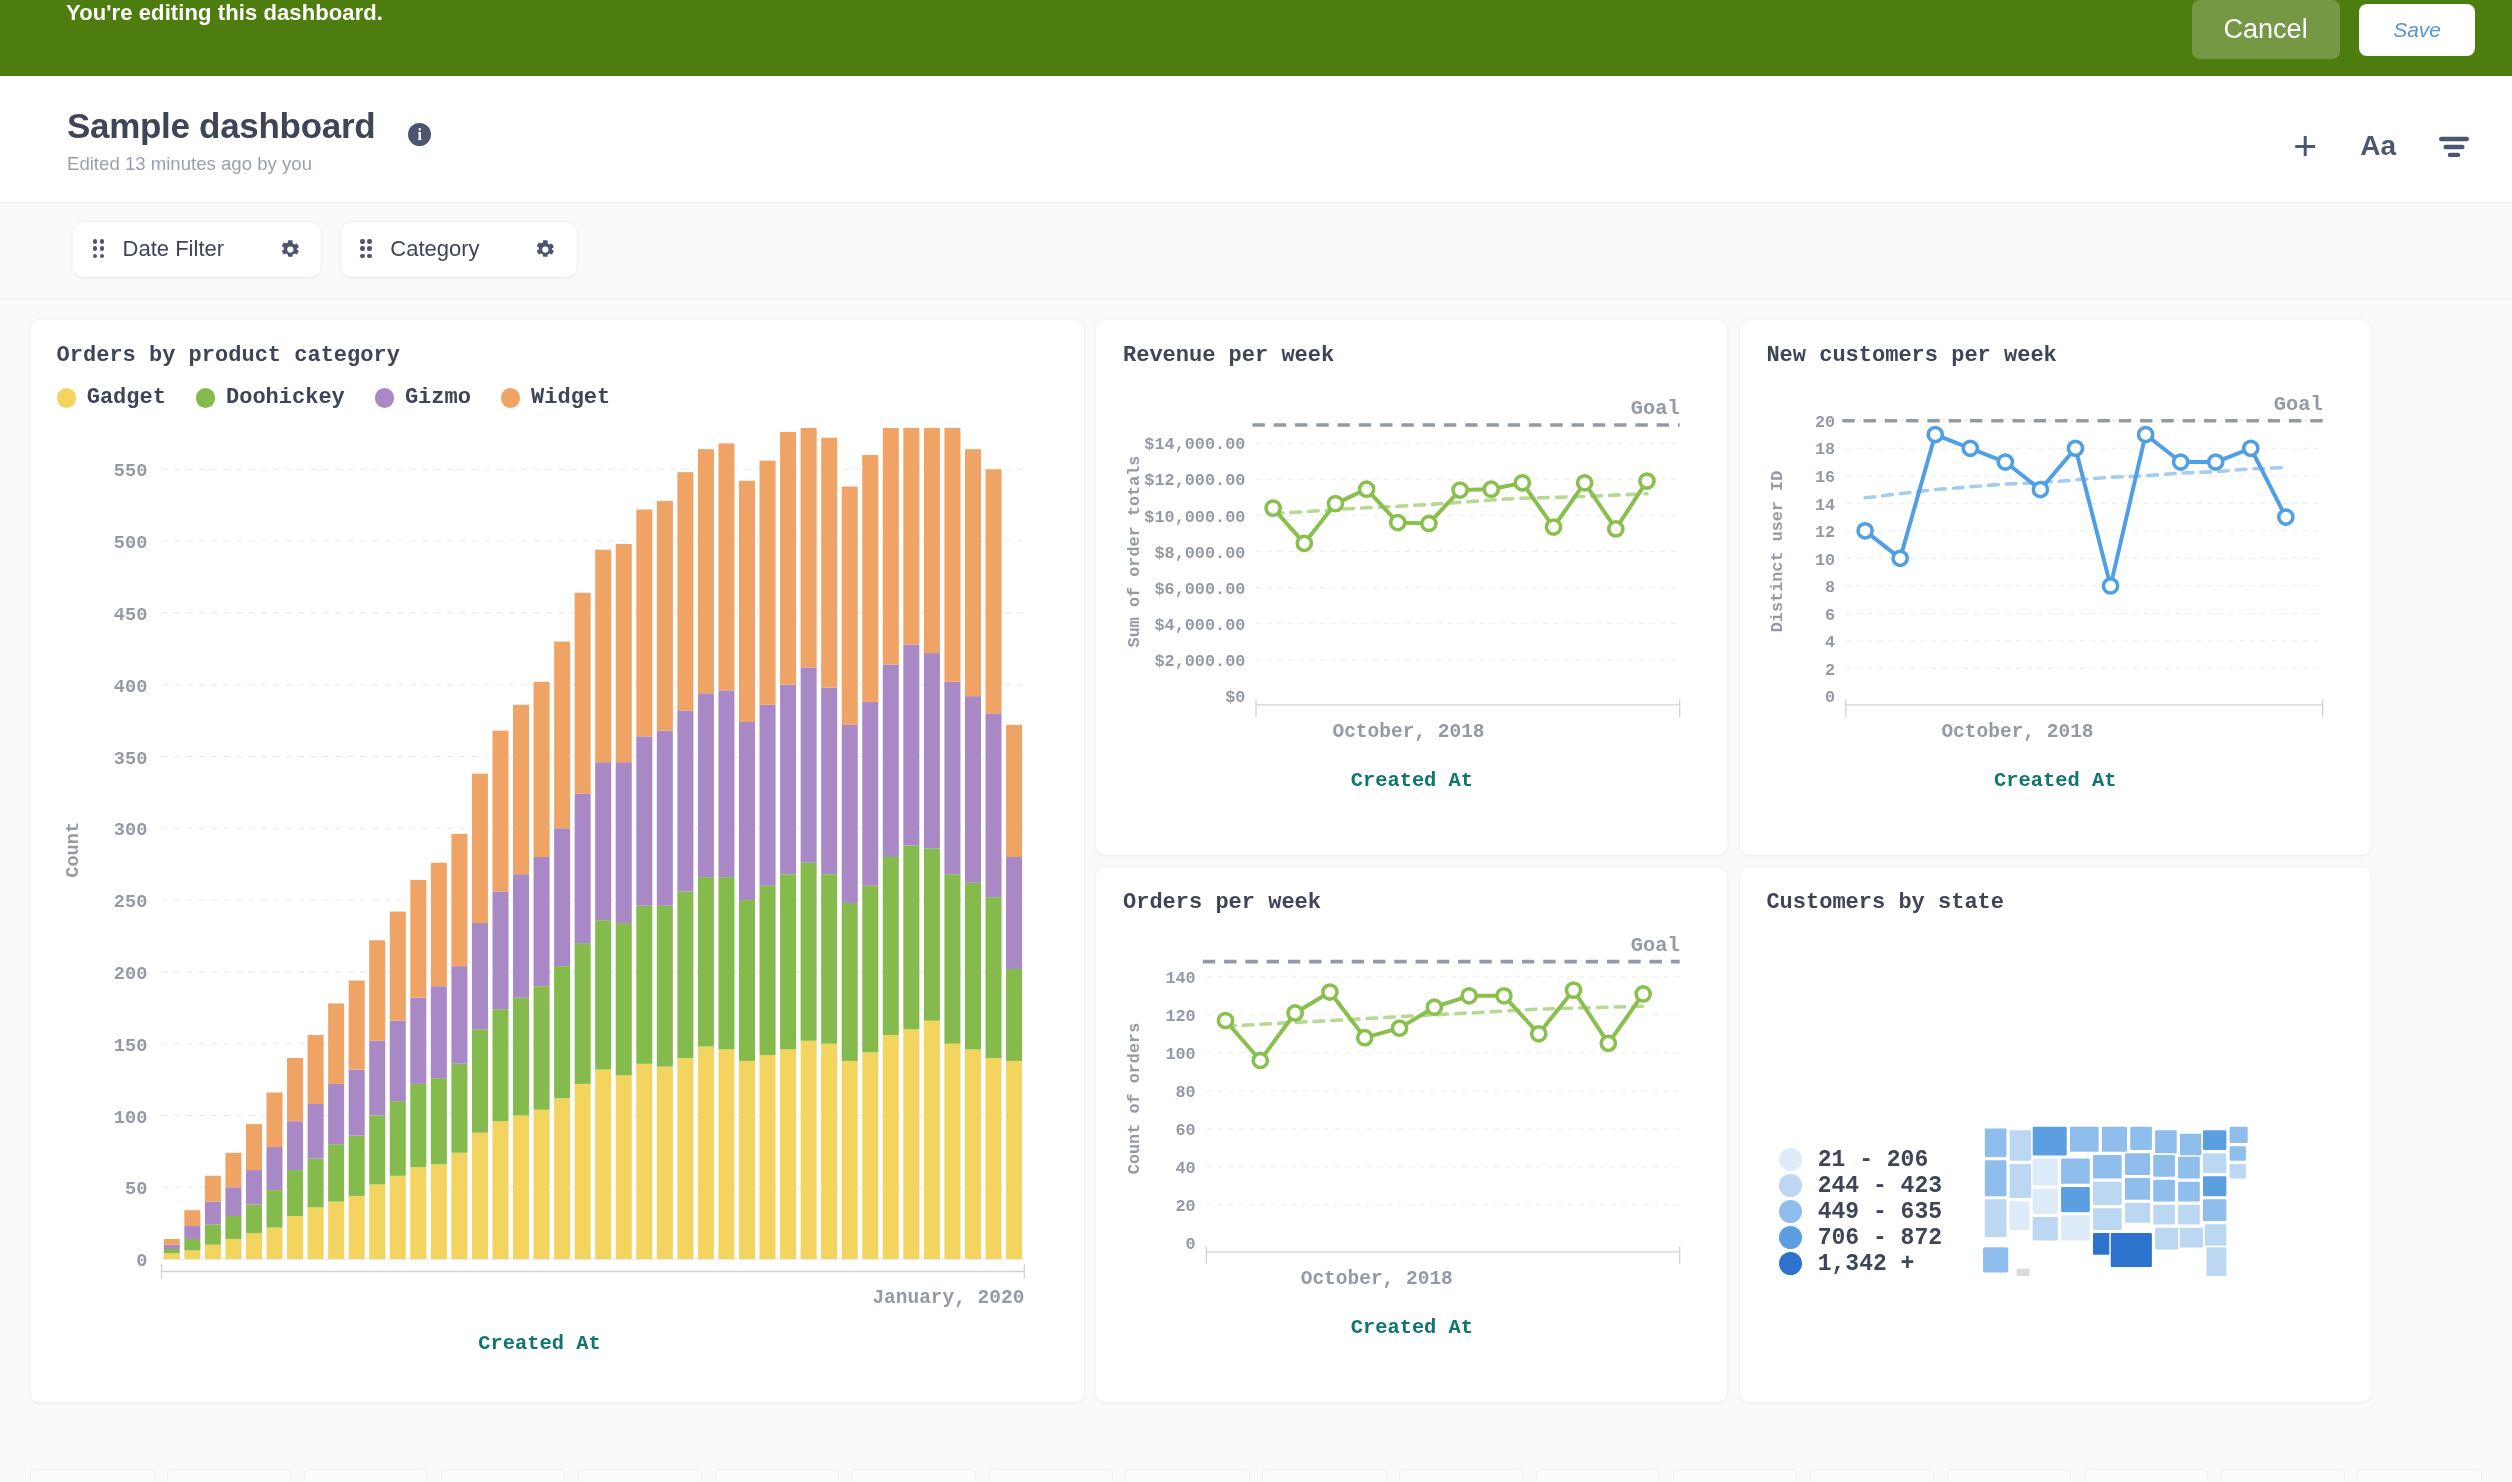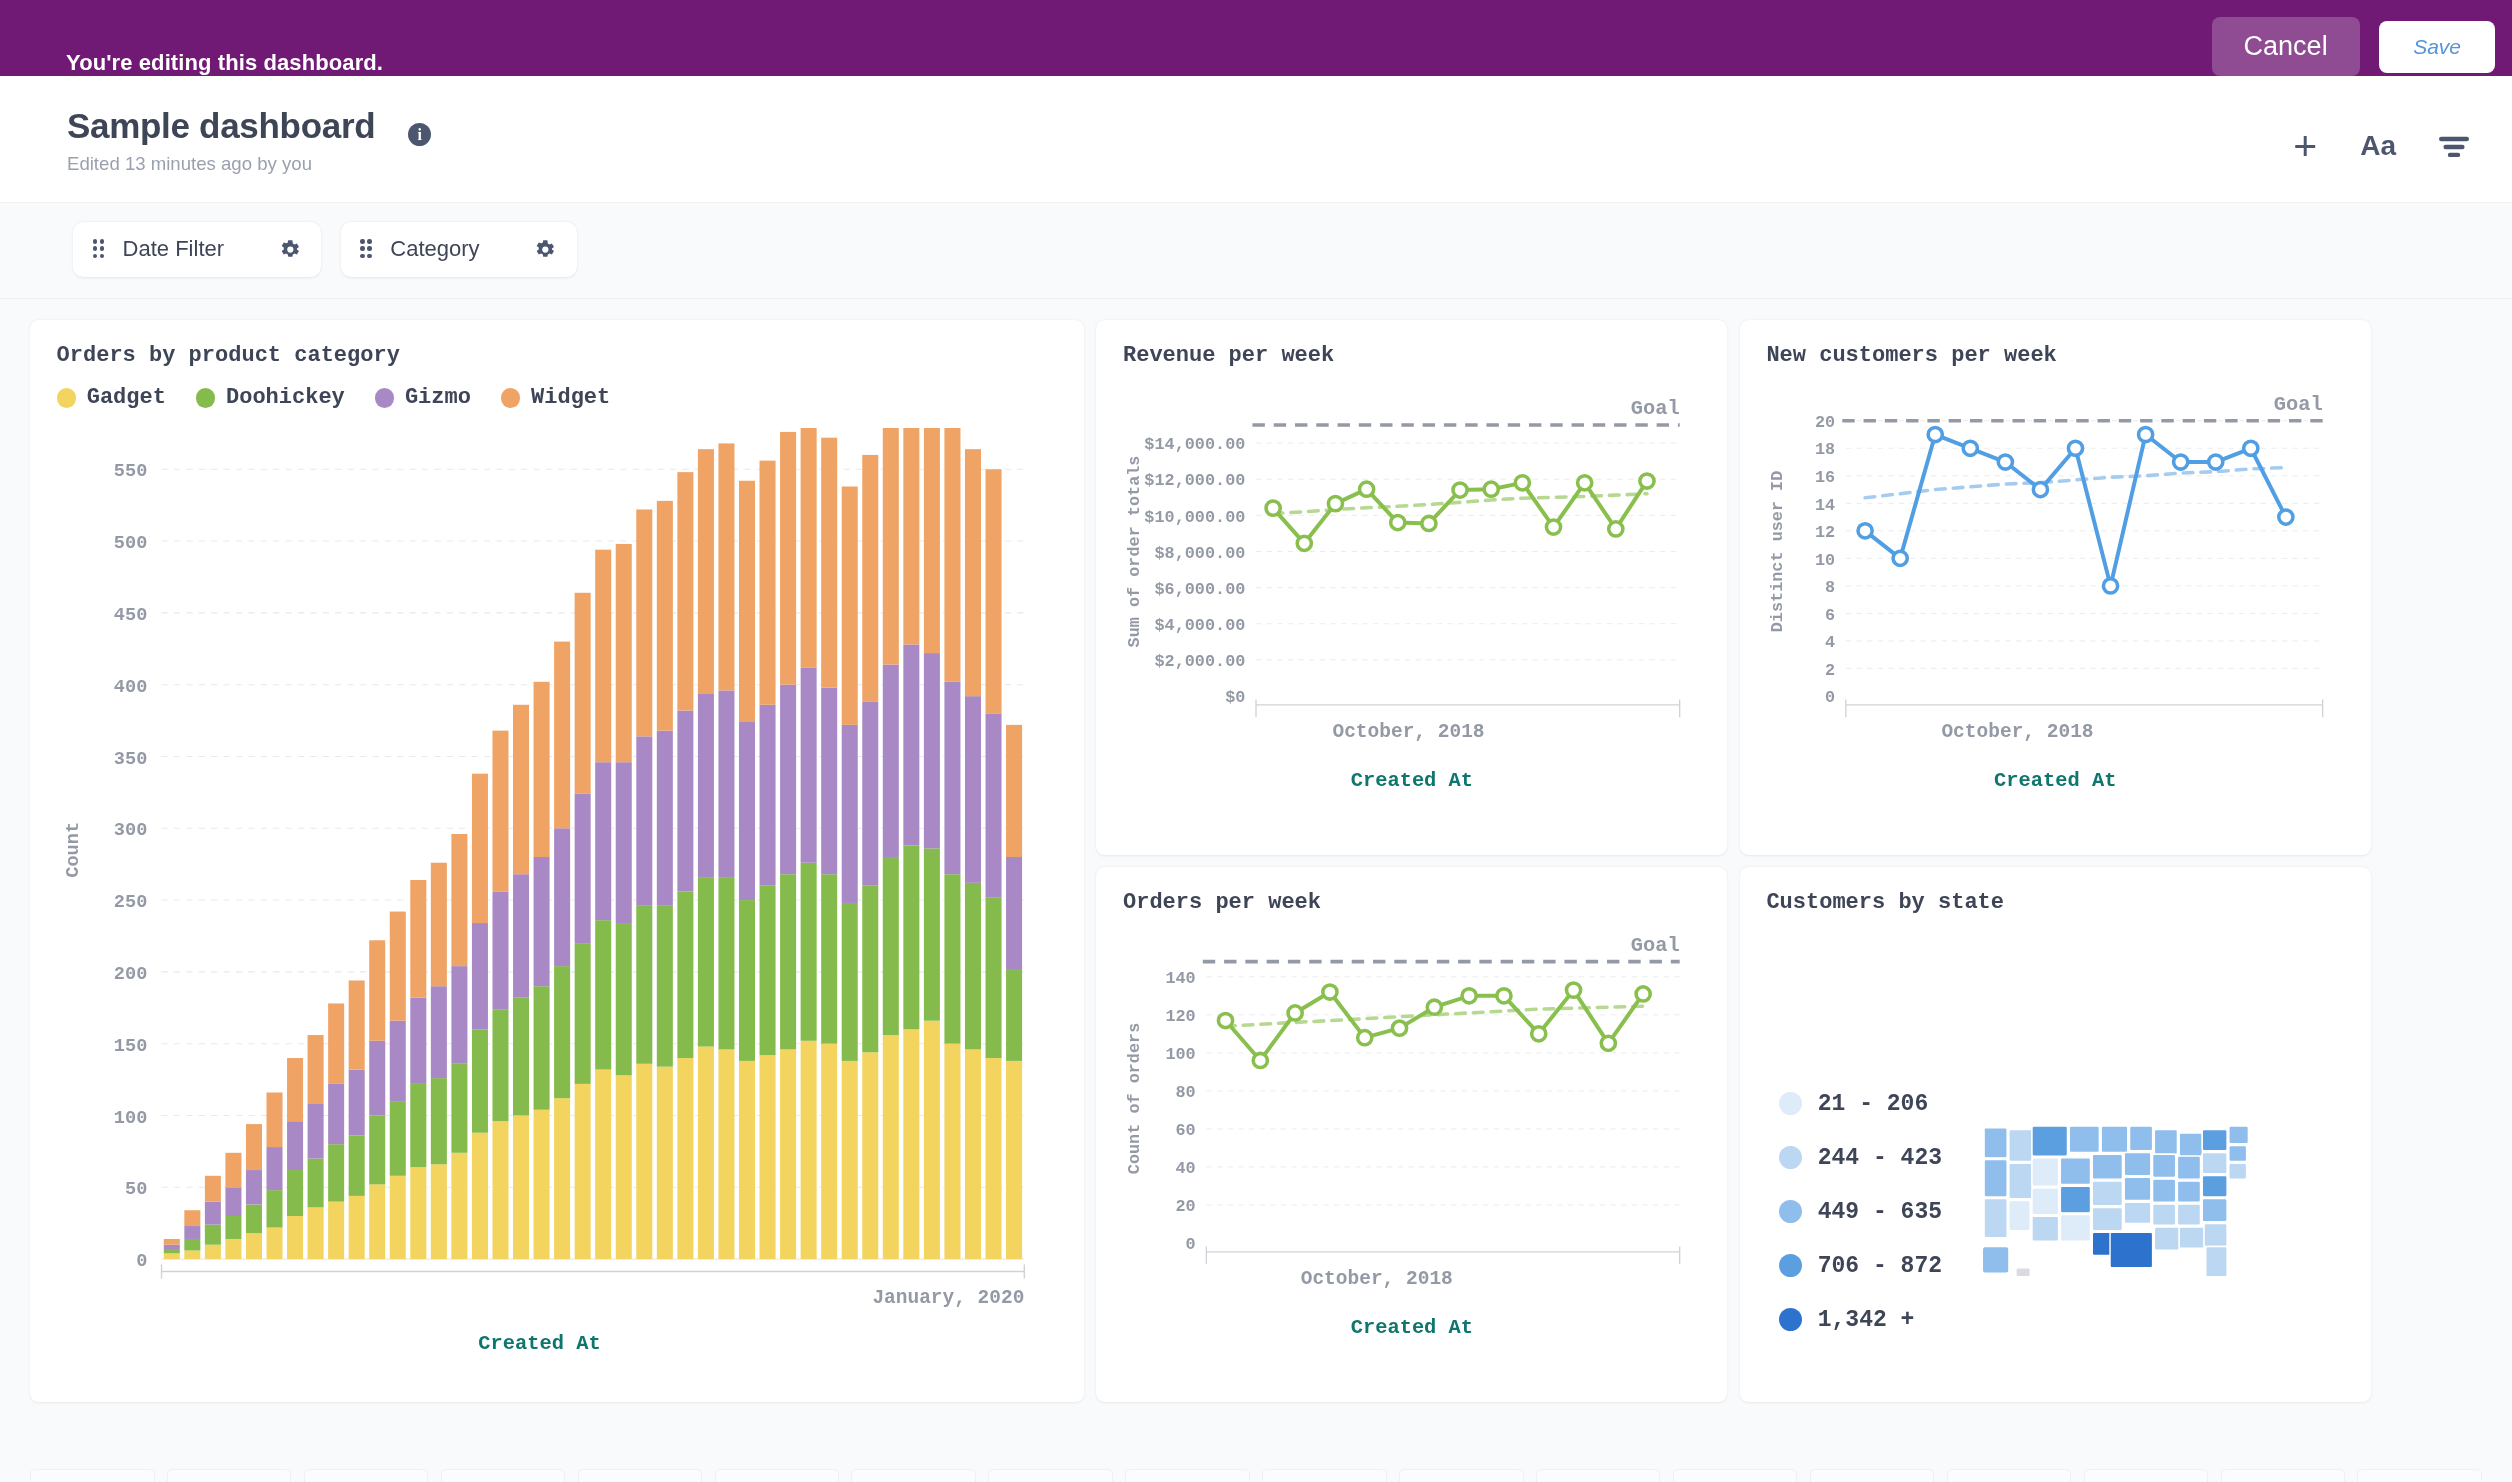--- a/index.html
+++ b/index.html
@@ -6,23 +6,23 @@
   html, body {
     width: 2512px; height: 1483px;
     font-family: "Liberation Sans", sans-serif;
     background: #ffffff;
     overflow: hidden;
   }
 
   
   .edit-banner {
     height: 76px;
-    background: #701a75;
-    display: flex; align-items: flex-end;
-    padding: 0 17px 0 66px;
+    background: #4d7c0f;
+    display: flex; align-items: flex-start;
+    padding: 0 37px 0 66px;
     position: relative;
   }
   .edit-banner-text {
     color: #ffffff;
     font-size: 22px;
     font-weight: bold;
     letter-spacing: 0.1px;
   }
   .banner-actions { margin-left: auto; display: flex; align-items: center; gap: 19.5px; }
   .btn-cancel {
@@ -129,21 +129,21 @@
   .tick-sm { font-size: 19px; fill: #949AA5; font-weight: bold; }
   .goal-label { font-size: 23px; fill: #949AA5; font-weight: bold; }
   .xlabel { font-size: 22px; fill: #949AA5; font-weight: bold; }
 
   
   .right-col { display: flex; flex-direction: column; gap: 12.4px; }
   .card-sm { width: 631px; height: 535px; }
 
   
   .map-row { display: flex; align-items: center; height: 461px; }
-  .map-legend { display: flex; flex-direction: column; gap: 28px; padding-left: 12.4px; padding-top: 133px; }
+  .map-legend { display: flex; flex-direction: column; gap: 0; padding-left: 12.4px; padding-top: 133px; }
   .map-legend-item { display: flex; align-items: center; gap: 16px; }
   .map-swatch { width: 23px; height: 23px; border-radius: 50%; }
   .map-legend-label { font-size: 23px; color: #3E4557; font-weight: bold; }
   .map-svg-wrap { margin-left: 35px; padding-top: 106px; }
 
   
   .grid-placeholder {
     position: absolute;
     left: 30px; right: 30px;
     bottom: -19.5px;

